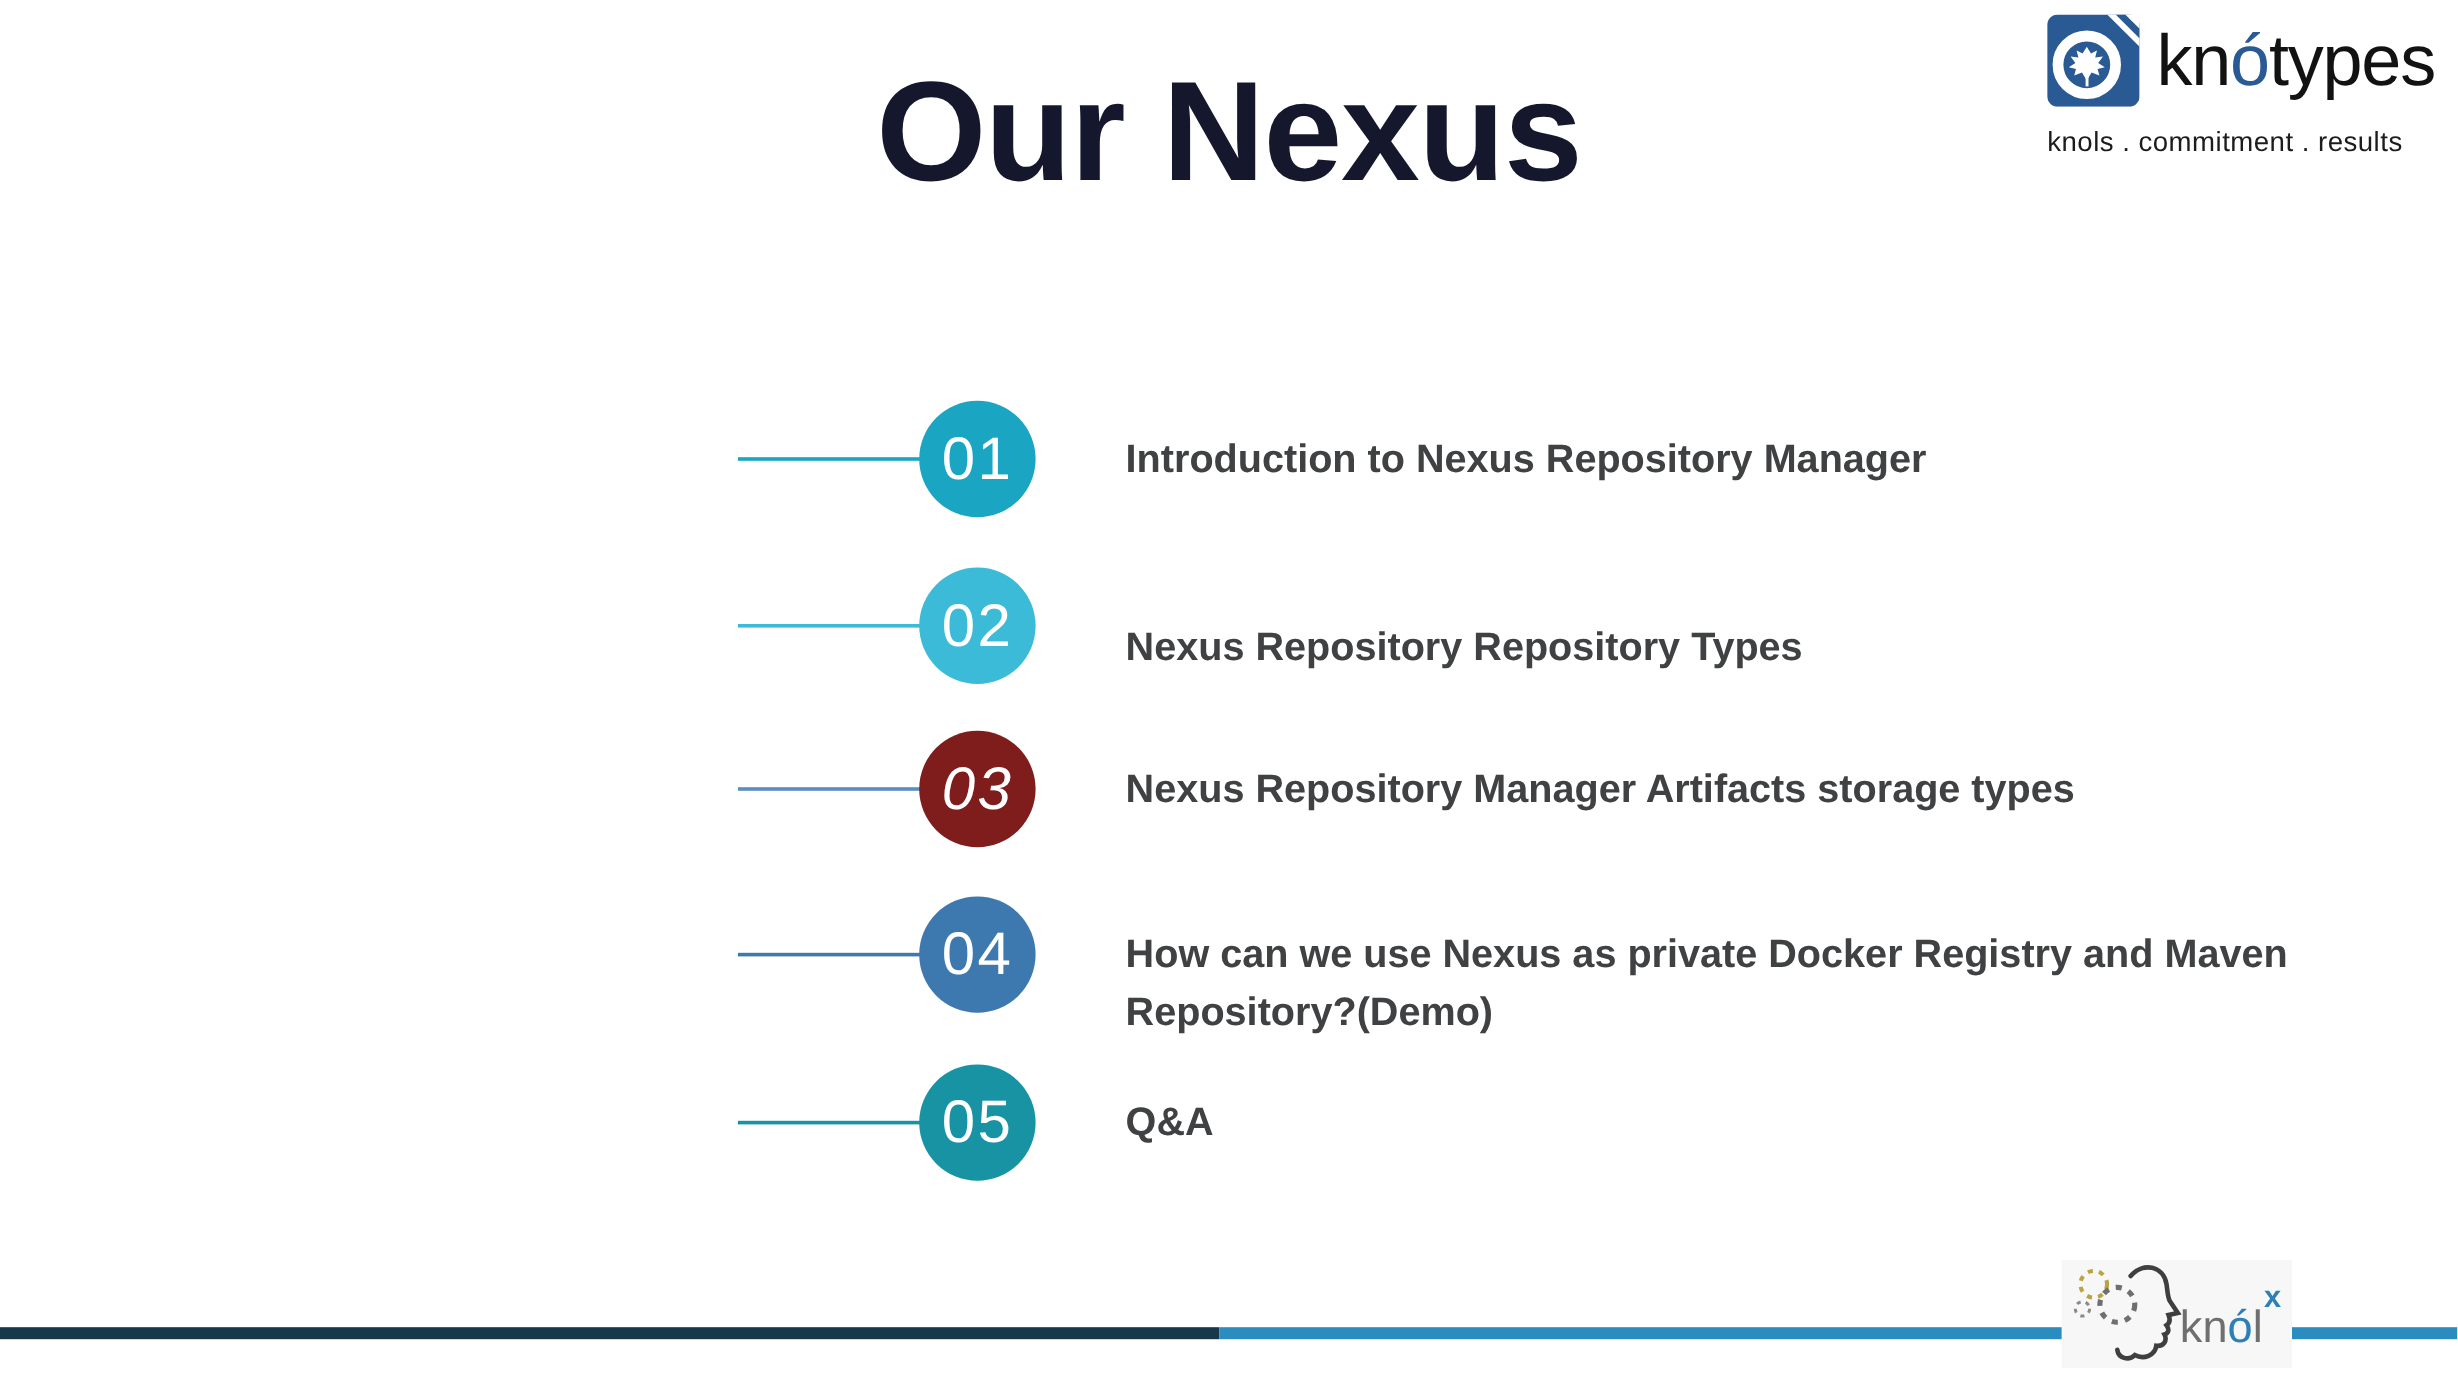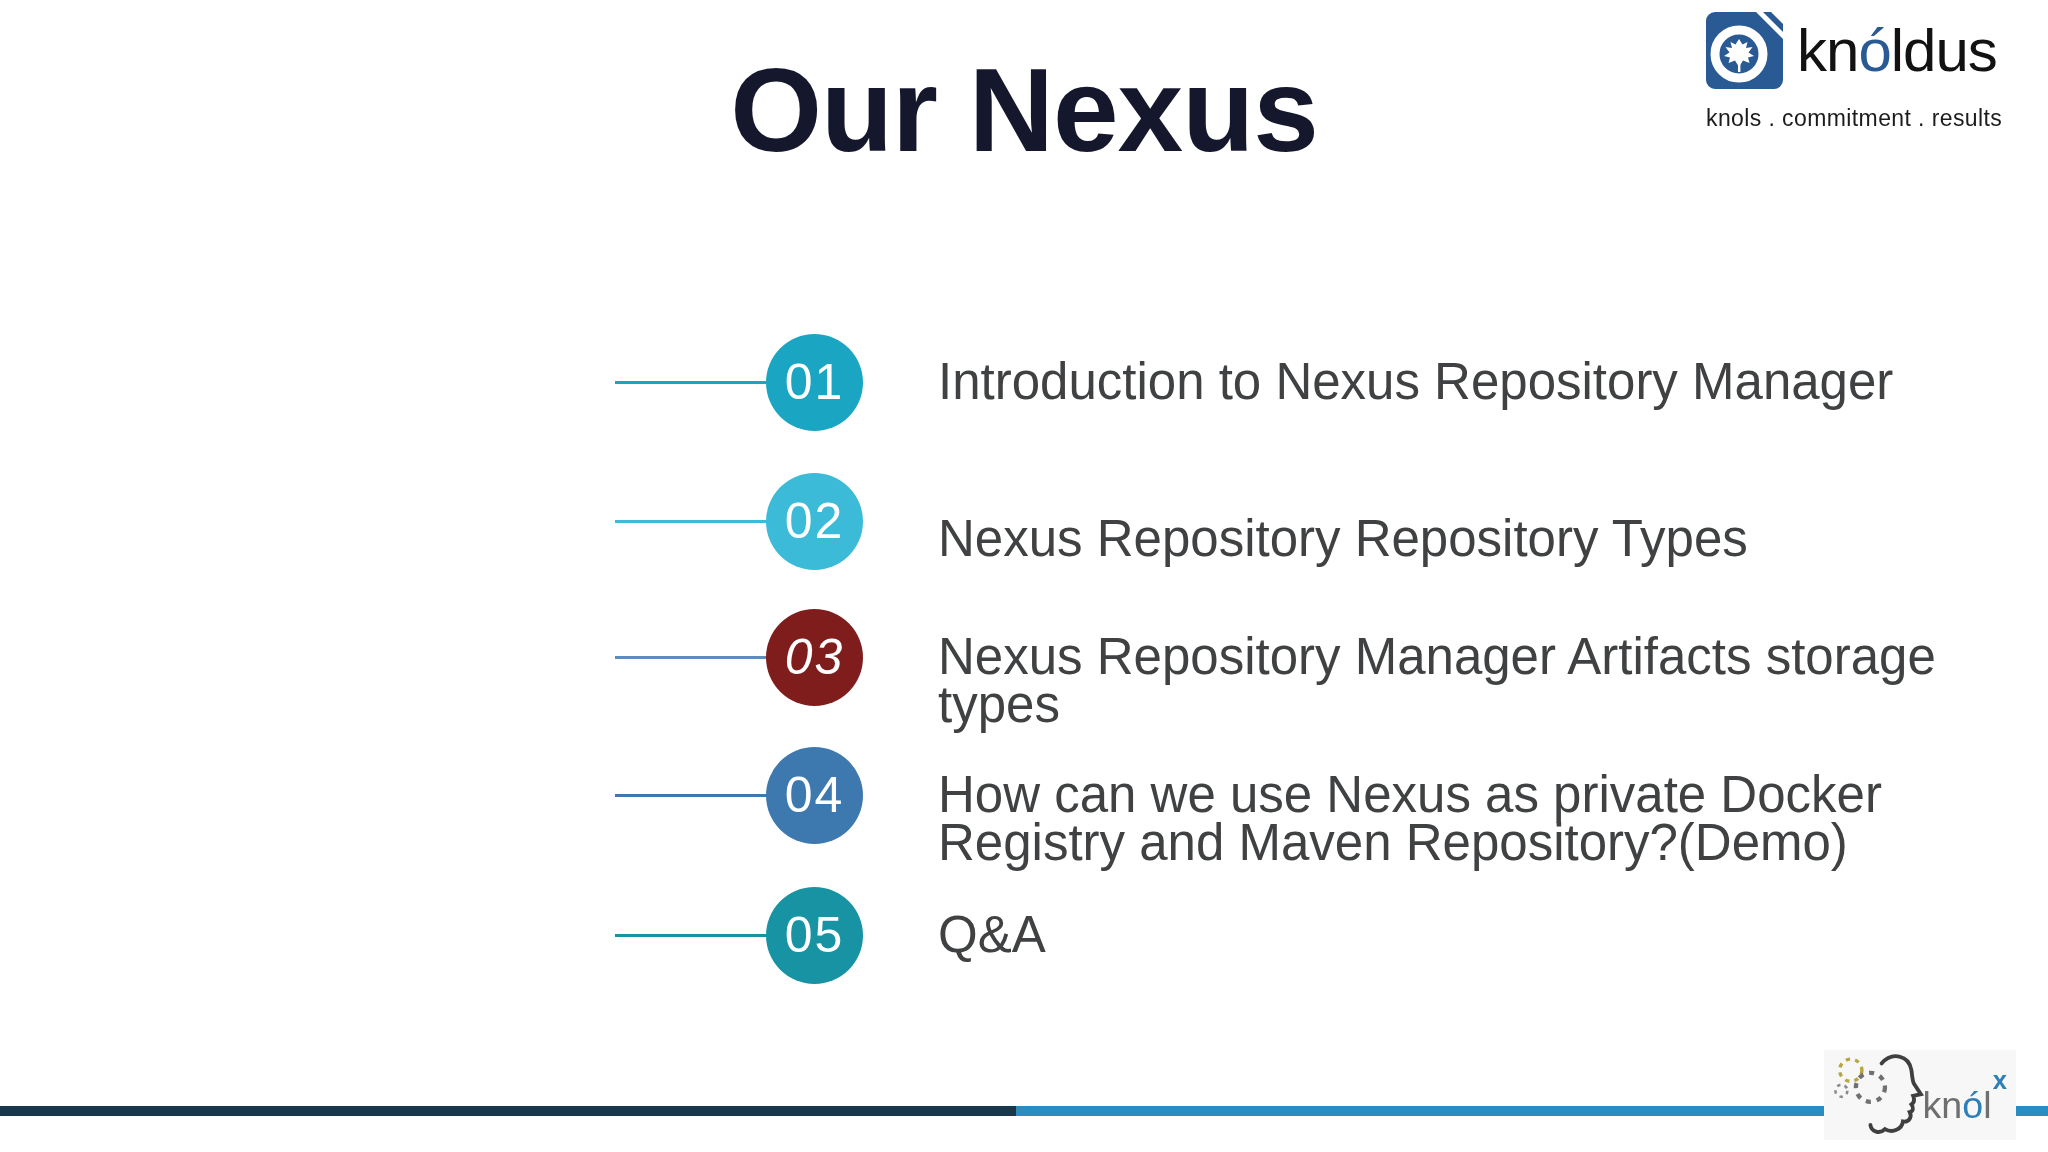--- a/index.html
+++ b/index.html
@@ -30,28 +30,28 @@
     top:calc(var(--cy) - 1.5px);background:#999;
   }
   .num-circle{
     position:absolute;left:766px;top:calc(var(--cy) - 48.5px);
     width:97px;height:97px;border-radius:50%;
     display:flex;align-items:center;justify-content:center;
     color:#ffffff;font-size:50px;font-weight:300;letter-spacing:2px;
   }
   .item-label{
     position:absolute;left:938px;top:calc(var(--cy) - 24px);
-    max-width:1010px;font-size:51px;line-height:48px;font-weight:400;
+    max-width:1010px;font-size:33px;line-height:48px;font-weight:700;
   }
 
   
   .bar-dark{position:absolute;left:0;top:1106px;width:1016px;height:10px;}
   .bar-blue{position:absolute;left:1016px;top:1106px;width:1032px;height:10px;}
   .knolx-box{
-    position:absolute;left:1824px;top:1050px;width:192px;height:90px;
+    position:absolute;left:1718px;top:1050px;width:192px;height:90px;
     background:#f7f7f7;display:flex;align-items:center;justify-content:center;
   }
   .knolx-box svg{width:180px;height:94px;}
 </style>
 </head>
 <body>
 
 <div class="stage">
 
   <h1 class="page-title">Our Nexus</h1>
@@ -59,21 +59,21 @@
   <div class="brand">
     <div class="brand-row">
       <svg class="brand-square" viewBox="0 0 77 77">
         <rect x="0" y="0" width="77" height="77" rx="9" fill="#2a5a94"></rect>
         <path d="M50 0 L77 0 L77 27 Z" fill="#ffffff"></path>
         <polygon points="57,0 65,0 77,12 77,20" fill="#2a5a94"></polygon>
         <circle cx="33" cy="42" r="24" fill="none" stroke="#ffffff" stroke-width="9"></circle>
         <path fill="#ffffff" d="M33 27 l3.5 5.5 5 -2.5 -1.5 6 6.5 -1 -4 5.5 5.5 3.5 -6 1.5 1.5 5.5 -6.5 -2.5 -4 6.5 -4 -6.5 -6.5 2.5 1.5 -5.5 -6 -1.5 5.5 -3.5 -4 -5.5 6.5 1 -1.5 -6 5 2.5 z"></path>
         <rect x="32" y="50" width="2.4" height="10" fill="#ffffff"></rect>
       </svg>
-      <div class="brand-name"><span>kn</span><span style="color: rgb(42, 90, 148);">ó</span><span>ldus</span></div>
+      <div class="brand-name"><span>kn</span><span style="color: rgb(42, 90, 148);">ó</span><span>types</span></div>
     </div>
     <div class="brand-tagline">knols . commitment . results</div>
   </div>
 
   <div class="agenda-row r0">
     <div class="connector" style="background: rgb(26, 166, 195);"></div>
     <div class="num-circle" style="background: rgb(26, 166, 195);">
         <span>01</span>
       </div>
     <div class="item-label" style="color: rgb(63, 65, 66);">Introduction to Nexus Repository Manager</div>

